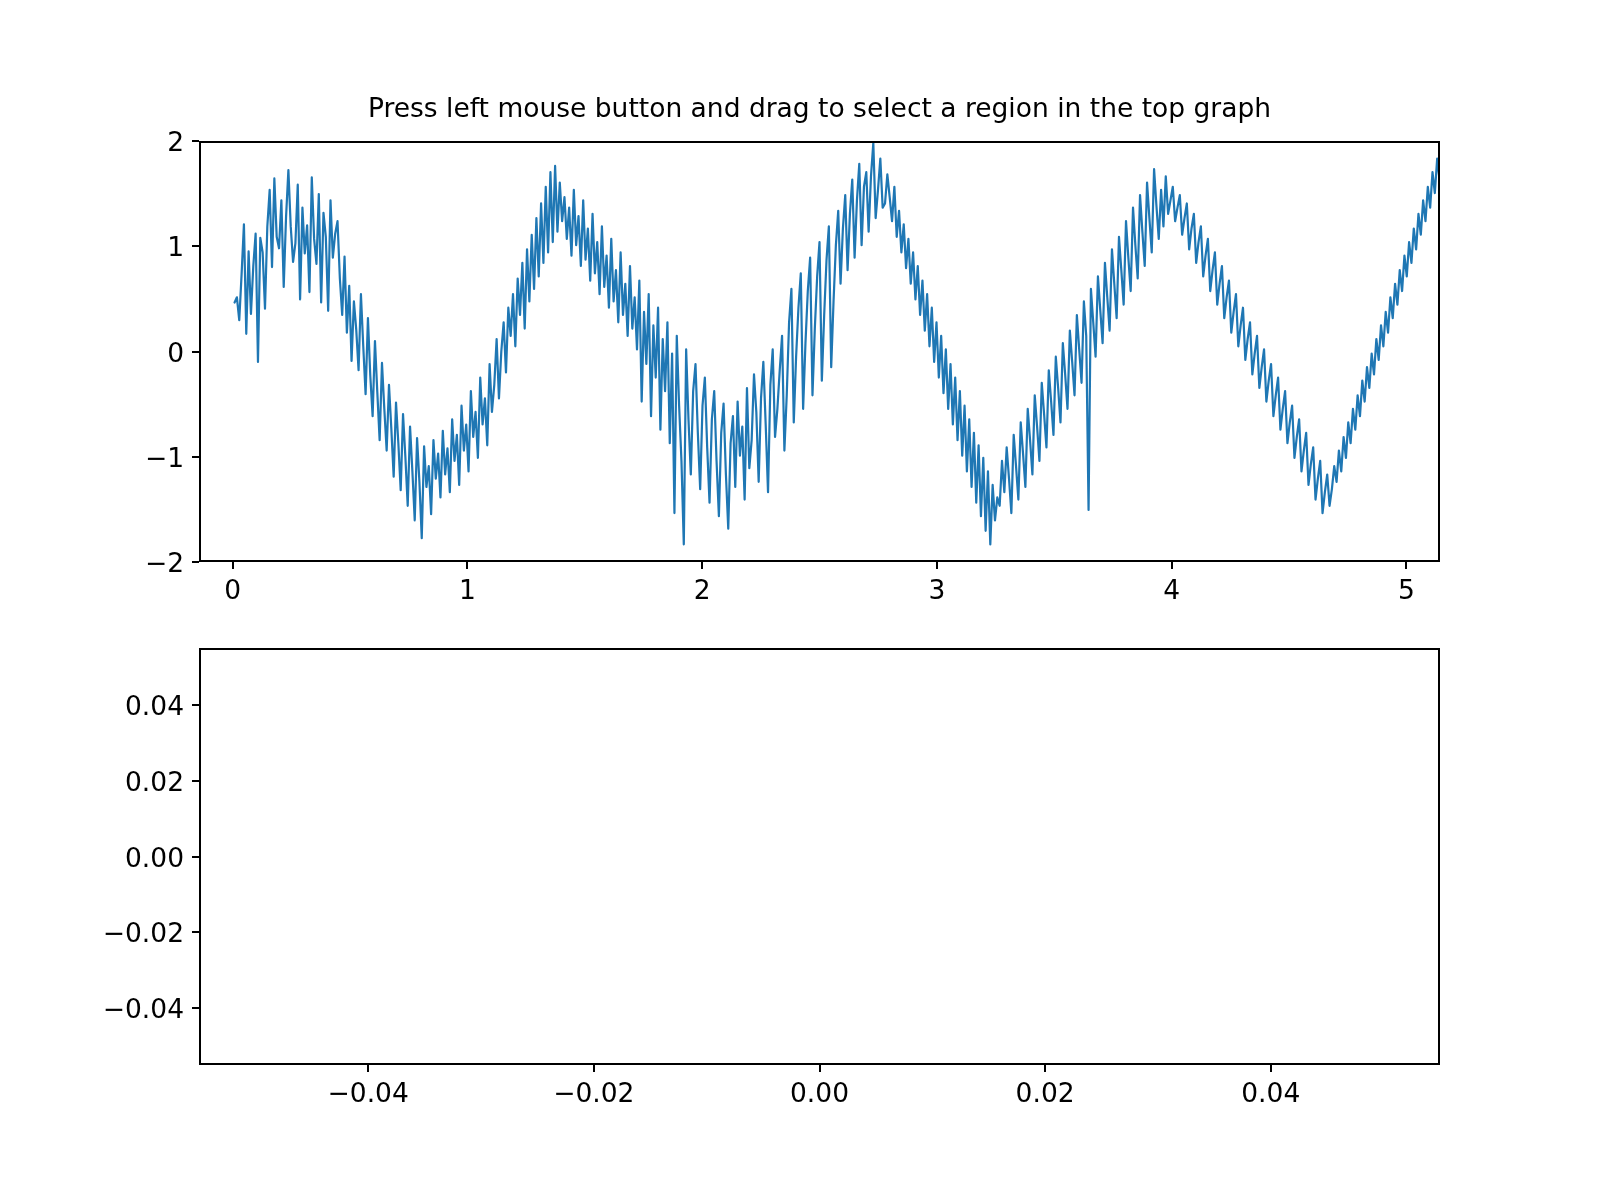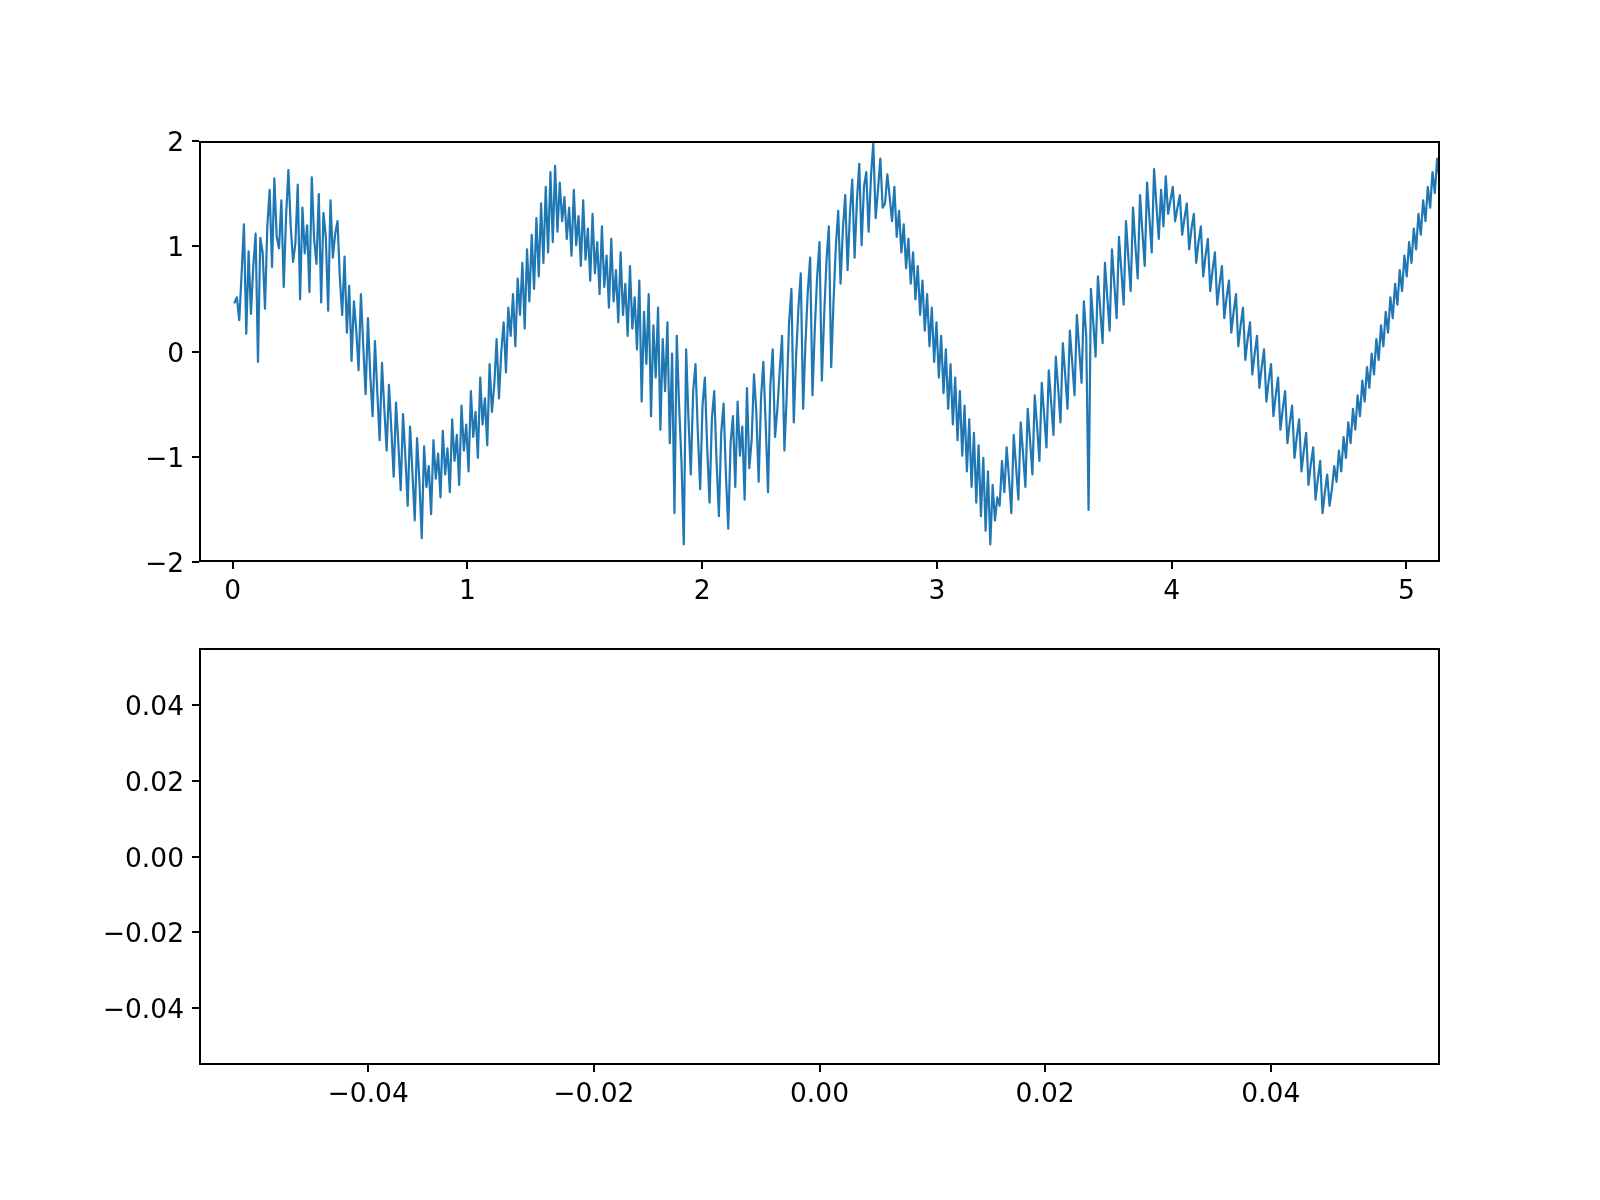--- a/index.html
+++ b/index.html
@@ -84,20 +84,21 @@
     width: 2px;
     height: 7px;
     transform: translateX(-1px);
   }
 </style>
 </head>
 <body>
 
 <div id="figure">
 
+  <div class="title">Press left mouse button and drag to select a region in the top graph</div>
 
   <div class="axes" id="axes-top">
     <svg class="plot-svg" id="svg-top" width="1237" height="417">
         <path d="M33.57 159.50 L35.91 154.29 L38.25 177.23 L40.59 131.35 L42.93 81.31 L45.27 190.78 L47.61 108.42 L49.95 170.97 L52.29 123.02 L54.63 90.70 L56.97 218.93 L59.31 94.87 L61.65 109.46 L63.99 165.76 L66.33 83.40 L68.67 46.91 L71.01 124.06 L73.35 35.44 L75.69 93.82 L78.03 105.29 L80.37 57.34 L82.71 143.87 L85.05 74.02 L87.39 27.10 L89.73 83.40 L92.07 118.85 L94.41 100.08 L96.75 41.70 L99.09 156.38 L101.43 64.63 L103.77 110.50 L106.11 82.36 L108.45 149.08 L110.78 34.40 L113.12 95.91 L115.46 120.93 L117.80 51.08 L120.14 159.50 L122.48 69.85 L124.82 93.82 L127.16 167.84 L129.50 57.34 L131.84 114.68 L134.18 90.70 L136.52 78.19 L138.86 135.52 L141.20 172.01 L143.54 113.63 L145.88 189.73 L148.22 142.82 L150.56 217.88 L152.90 158.46 L155.24 186.61 L157.58 227.26 L159.92 151.16 L162.26 203.29 L164.60 251.24 L166.94 175.14 L169.28 232.48 L171.62 273.13 L173.96 198.07 L176.30 249.16 L178.64 297.11 L180.98 219.97 L183.32 265.84 L185.66 307.54 L187.99 241.86 L190.33 285.64 L192.67 333.60 L195.01 259.58 L197.35 300.24 L199.69 347.15 L202.03 271.05 L204.37 313.79 L206.71 362.79 L209.05 283.56 L211.39 328.39 L213.73 377.38 L216.07 295.03 L218.41 338.81 L220.75 395.11 L223.09 303.37 L225.43 344.02 L227.77 323.18 L230.11 371.13 L232.45 297.11 L234.79 335.69 L237.13 310.66 L239.47 354.45 L241.81 287.73 L244.15 331.51 L246.49 305.45 L248.83 349.24 L251.17 276.26 L253.51 317.96 L255.85 291.90 L258.19 341.94 L260.53 262.71 L262.87 307.54 L265.21 281.48 L267.54 328.39 L269.88 248.11 L272.22 293.99 L274.56 268.97 L276.90 314.84 L279.24 234.56 L281.58 281.48 L283.92 255.41 L286.26 302.32 L288.60 221.01 L290.94 268.97 L293.28 241.86 L295.62 195.99 L297.96 255.41 L300.30 208.50 L302.64 179.31 L304.98 229.35 L307.32 164.72 L309.66 192.86 L312.00 151.16 L314.34 203.29 L316.68 135.52 L319.02 172.01 L321.36 119.89 L323.70 185.56 L326.04 106.33 L328.38 158.46 L330.72 91.74 L333.06 145.95 L335.40 75.06 L337.74 133.44 L340.08 60.47 L342.42 119.89 L344.75 43.78 L347.09 109.46 L349.43 29.19 L351.77 99.04 L354.11 22.94 L356.45 88.61 L358.79 39.62 L361.13 78.19 L363.47 54.21 L365.81 95.91 L368.15 64.63 L370.49 112.59 L372.83 46.91 L375.17 102.17 L377.51 72.98 L379.85 123.02 L382.19 57.34 L384.53 116.76 L386.87 85.49 L389.21 137.61 L391.55 70.89 L393.89 130.31 L396.23 99.04 L398.57 151.16 L400.91 83.40 L403.25 143.87 L405.59 112.59 L407.93 164.72 L410.27 95.91 L412.61 158.46 L414.95 127.19 L417.29 179.31 L419.63 109.46 L421.97 172.01 L424.30 140.74 L426.64 192.86 L428.98 123.02 L431.32 185.56 L433.66 154.29 L436.00 206.41 L438.34 137.61 L440.68 258.54 L443.02 168.89 L445.36 221.01 L447.70 151.16 L450.04 273.13 L452.38 182.44 L454.72 234.56 L457.06 164.72 L459.40 286.69 L461.74 195.99 L464.08 248.11 L466.42 179.31 L468.76 300.24 L471.10 210.59 L473.44 370.09 L475.78 192.86 L478.12 262.71 L480.46 317.96 L482.80 401.36 L485.14 206.41 L487.48 276.26 L489.82 331.51 L492.16 248.11 L494.50 221.01 L496.84 289.81 L499.18 346.11 L501.51 262.71 L503.85 234.56 L506.19 304.41 L508.53 359.66 L510.87 276.26 L513.21 248.11 L515.55 317.96 L517.89 373.22 L520.23 289.81 L522.57 260.63 L524.91 331.51 L527.25 385.73 L529.59 300.24 L531.93 273.13 L534.27 344.02 L536.61 258.54 L538.95 312.75 L541.29 283.56 L543.63 356.53 L545.97 244.99 L548.31 325.26 L550.65 297.11 L552.99 231.44 L555.33 268.97 L557.67 338.81 L560.01 255.41 L562.35 218.93 L564.69 281.48 L567.03 349.24 L569.37 241.86 L571.71 206.41 L574.05 293.99 L576.39 265.84 L578.73 227.26 L581.06 192.86 L583.40 307.54 L585.74 252.28 L588.08 179.31 L590.42 145.95 L592.76 279.39 L595.10 213.71 L597.44 164.72 L599.78 130.31 L602.12 265.84 L604.46 200.16 L606.80 148.03 L609.14 114.68 L611.48 252.28 L613.82 185.56 L616.16 133.44 L618.50 99.04 L620.84 237.69 L623.18 172.01 L625.52 116.76 L627.86 83.40 L630.20 224.14 L632.54 158.46 L634.88 102.17 L637.22 67.76 L639.56 140.74 L641.90 85.49 L644.24 52.13 L646.58 127.19 L648.92 70.89 L651.26 36.49 L653.60 114.68 L655.94 57.34 L658.27 20.85 L660.61 102.17 L662.95 43.78 L665.29 29.19 L667.63 88.61 L669.97 33.36 L672.31 0.00 L674.65 75.06 L676.99 46.91 L679.33 15.64 L681.67 64.63 L684.01 60.47 L686.35 31.27 L688.69 54.21 L691.03 78.19 L693.37 43.78 L695.71 93.82 L698.05 67.76 L700.39 109.46 L702.73 81.31 L705.07 125.10 L707.41 95.91 L709.75 140.74 L712.09 109.46 L714.43 156.38 L716.77 123.02 L719.11 172.01 L721.45 137.61 L723.79 187.65 L726.13 151.16 L728.47 203.29 L730.81 164.72 L733.15 218.93 L735.49 179.31 L737.82 234.56 L740.16 192.86 L742.50 250.20 L744.84 206.41 L747.18 265.84 L749.52 221.01 L751.86 281.48 L754.20 234.56 L756.54 297.11 L758.88 248.11 L761.22 312.75 L763.56 262.71 L765.90 328.39 L768.24 276.26 L770.58 344.02 L772.92 289.81 L775.26 359.66 L777.60 302.32 L779.94 373.22 L782.28 314.84 L784.62 387.81 L786.96 328.39 L789.30 401.36 L791.64 341.94 L793.98 377.38 L796.32 354.45 L798.66 362.79 L801.00 317.96 L803.34 349.24 L805.68 304.41 L808.02 335.69 L810.36 370.09 L812.70 291.90 L815.03 323.18 L817.37 356.53 L819.71 279.39 L822.05 310.66 L824.39 344.02 L826.73 265.84 L829.07 297.11 L831.41 331.51 L833.75 252.28 L836.09 283.56 L838.43 317.96 L840.77 239.78 L843.11 271.05 L845.45 304.41 L847.79 227.26 L850.13 258.54 L852.47 291.90 L854.81 213.71 L857.15 244.99 L859.49 279.39 L861.83 200.16 L864.17 231.44 L866.51 265.84 L868.85 187.65 L871.19 218.93 L873.53 252.28 L875.87 172.01 L878.21 206.41 L880.55 239.78 L882.89 158.46 L885.23 192.86 L887.57 366.96 L889.91 145.95 L892.25 179.31 L894.58 213.71 L896.92 133.44 L899.26 166.80 L901.60 200.16 L903.94 119.89 L906.28 154.29 L908.62 187.65 L910.96 106.33 L913.30 140.74 L915.64 175.14 L917.98 93.82 L920.32 127.19 L922.66 161.59 L925.00 78.19 L927.34 114.68 L929.68 148.03 L932.02 64.63 L934.36 102.17 L936.70 135.52 L939.04 52.13 L941.38 88.61 L943.72 123.02 L946.06 39.62 L948.40 75.06 L950.74 109.46 L953.08 26.06 L955.42 62.55 L957.76 95.91 L960.10 46.91 L962.44 83.40 L964.78 33.36 L967.12 70.89 L969.46 57.34 L971.79 43.78 L974.13 78.19 L976.47 64.63 L978.81 52.13 L981.15 91.74 L983.49 75.06 L985.83 60.47 L988.17 106.33 L990.51 85.49 L992.85 70.89 L995.19 119.89 L997.53 99.04 L999.87 83.40 L1002.21 133.44 L1004.55 112.59 L1006.89 95.91 L1009.23 148.03 L1011.57 127.19 L1013.91 109.46 L1016.25 161.59 L1018.59 140.74 L1020.93 123.02 L1023.27 175.14 L1025.61 154.29 L1027.95 137.61 L1030.29 189.73 L1032.63 168.89 L1034.97 151.16 L1037.31 203.29 L1039.65 182.44 L1041.99 164.72 L1044.33 216.84 L1046.67 195.99 L1049.01 179.31 L1051.34 231.44 L1053.68 210.59 L1056.02 192.86 L1058.36 244.99 L1060.70 224.14 L1063.04 206.41 L1065.38 258.54 L1067.72 237.69 L1070.06 221.01 L1072.40 273.13 L1074.74 252.28 L1077.08 234.56 L1079.42 286.69 L1081.76 265.84 L1084.10 248.11 L1086.44 300.24 L1088.78 279.39 L1091.12 262.71 L1093.46 314.84 L1095.80 293.99 L1098.14 276.26 L1100.48 328.39 L1102.82 307.54 L1105.16 289.81 L1107.50 341.94 L1109.84 321.09 L1112.18 304.41 L1114.52 356.53 L1116.86 335.69 L1119.20 317.96 L1121.54 370.09 L1123.88 349.24 L1126.22 331.51 L1128.55 362.79 L1130.89 346.11 L1133.23 323.18 L1135.57 338.81 L1137.91 307.54 L1140.25 328.39 L1142.59 293.99 L1144.93 314.84 L1147.27 279.39 L1149.61 300.24 L1151.95 265.84 L1154.29 286.69 L1156.63 252.28 L1158.97 273.13 L1161.31 237.69 L1163.65 258.54 L1165.99 224.14 L1168.33 244.99 L1170.67 210.59 L1173.01 231.44 L1175.35 195.99 L1177.69 216.84 L1180.03 182.44 L1182.37 203.29 L1184.71 168.89 L1187.05 189.73 L1189.39 154.29 L1191.73 175.14 L1194.07 140.74 L1196.41 161.59 L1198.75 127.19 L1201.09 148.03 L1203.43 112.59 L1205.76 133.44 L1208.10 99.04 L1210.44 119.89 L1212.78 85.49 L1215.12 106.33 L1217.46 70.89 L1219.80 91.74 L1222.14 57.34 L1224.48 78.19 L1226.82 43.78 L1229.16 64.63 L1231.50 29.19 L1233.84 50.04 L1236.18 15.64 L1238.52 36.49 L1240.86 0.00 L1243.20 22.94 L1245.54 39.62 L1247.88 54.21 L1250.22 67.76 L1252.56 81.31 L1254.90 95.91 L1257.24 60.47 L1259.58 75.06 L1261.92 109.46 L1264.26 88.61 L1266.60 64.63 L1268.94 123.02 L1271.28 102.17 L1273.62 78.19 L1275.96 137.61 L1278.30 116.76 L1280.64 91.74 L1282.98 151.16 L1285.31 130.31 L1287.65 106.33 L1289.99 164.72 L1292.33 143.87 L1294.67 119.89 L1297.01 179.31 L1299.35 158.46 L1301.69 133.44 L1304.03 192.86 L1306.37 172.01 L1308.71 148.03 L1311.05 206.41 L1313.39 185.56 L1315.73 161.59 L1318.07 221.01 L1320.41 200.16 L1322.75 175.14 L1325.09 234.56 L1327.43 213.71 L1329.77 189.73 L1332.11 248.11 L1334.45 227.26 L1336.79 203.29 L1339.13 262.71 L1341.47 241.86 L1343.81 216.84 L1346.15 276.26 L1348.49 255.41 L1350.83 231.44 L1353.17 289.81 L1355.51 268.97 L1357.85 244.99 L1360.19 304.41 L1362.52 283.56 L1364.86 258.54 L1367.20 317.96 L1369.54 297.11 L1371.88 273.13 L1374.22 331.51 L1376.56 310.66 L1378.90 286.69 L1381.24 346.11 L1383.58 325.26 L1385.92 300.24 L1388.26 359.66 L1390.60 338.81 L1392.94 314.84 L1395.28 373.22 L1397.62 352.37 L1399.96 328.39 L1402.30 362.79 L1404.64 341.94 L1406.98 317.96 L1409.32 349.24 L1411.66 331.51 L1414.00 304.41 L1416.34 335.69 L1418.68 359.66 L1421.02 289.81 L1423.36 321.09 L1425.70 346.11 L1428.04 276.26 L1430.38 307.54 L1432.72 331.51 L1435.06 262.71 L1437.40 293.99 L1439.74 317.96 L1442.07 248.11 L1444.41 279.39 L1446.75 304.41 L1449.09 234.56 L1451.43 265.84 L1453.77 289.81 L1456.11 221.01 L1458.45 252.28 L1460.79 276.26 L1463.13 206.41 L1465.47 237.69 L1467.81 262.71 L1470.15 192.86 L1472.49 224.14 L1474.83 248.11 L1477.17 179.31 L1479.51 210.59 L1481.85 234.56 L1484.19 164.72 L1486.53 195.99 L1488.87 221.01 L1491.21 151.16 L1493.55 182.44 L1495.89 206.41 L1498.23 137.61 L1500.57 168.89 L1502.91 192.86 L1505.25 123.02 L1507.59 154.29 L1509.93 179.31 L1512.27 109.46 L1514.61 140.74 L1516.95 164.72 L1519.28 95.91 L1521.62 127.19 L1523.96 151.16 L1526.30 81.31 L1528.64 112.59 L1530.98 137.61 L1533.32 67.76 L1535.66 99.04 L1538.00 123.02 L1540.34 54.21 L1542.68 85.49 L1545.02 109.46 L1547.36 39.62 L1549.70 70.89 L1552.04 95.91 L1554.38 26.06 L1556.72 57.34 L1559.06 81.31 L1561.40 12.51 L1563.74 43.78 L1566.08 67.76 L1568.42 0.00 L1570.76 29.19 L1573.10 54.21 L1575.44 39.62 L1577.78 64.63 L1580.12 50.04 L1582.46 78.19 L1584.80 60.47 L1587.14 91.74 L1589.48 70.89 L1591.82 106.33 L1594.16 85.49 L1596.50 119.89 L1598.83 99.04 L1601.17 133.44 L1603.51 112.59 L1605.85 148.03 L1608.19 127.19 L1610.53 161.59 L1612.87 140.74 L1615.21 175.14 L1617.55 154.29 L1619.89 189.73 L1622.23 168.89 L1624.57 203.29 L1626.91 182.44 L1629.25 216.84 L1631.59 195.99 L1633.93 231.44 L1636.27 210.59 L1638.61 244.99 L1640.95 224.14 L1643.29 258.54 L1645.63 237.69 L1647.97 273.13 L1650.31 252.28 L1652.65 286.69 L1654.99 265.84 L1657.33 300.24 L1659.67 279.39 L1662.01 314.84 L1664.35 293.99 L1666.69 328.39 L1669.03 307.54 L1671.37 341.94 L1673.71 321.09 L1676.04 356.53 L1678.38 335.69 L1680.72 370.09 L1683.06 349.24 L1685.40 335.69 L1687.74 359.66 L1690.08 321.09 L1692.42 346.11 L1694.76 307.54 L1697.10 331.51 L1699.44 352.37 L1701.78 293.99 L1704.12 317.96 L1706.46 338.81 L1708.80 279.39 L1711.14 304.41 L1713.48 325.26 L1715.82 265.84 L1718.16 289.81 L1720.50 310.66 L1722.84 252.28 L1725.18 276.26 L1727.52 297.11 L1729.86 237.69 L1732.20 262.71 L1734.54 283.56 L1736.88 224.14 L1739.22 248.11 L1741.56 268.97 L1743.90 210.59 L1746.24 234.56 L1748.58 255.41 L1750.92 195.99 L1753.26 221.01 L1755.59 241.86 L1757.93 182.44 L1760.27 206.41 L1762.61 227.26 L1764.95 168.89 L1767.29 192.86 L1769.63 213.71 L1771.97 189.73 L1774.31 210.59 L1776.65 200.16 L1778.99 185.56 L1781.33 221.01 L1783.67 203.29 L1786.01 189.73" fill="none" stroke="#1f77b4" stroke-width="2.2" stroke-linejoin="round" stroke-linecap="round"></path>
       </svg>
   </div>
   <div id="top-ticks">
       <div class="tickmark ytick-mark" style="left: 192px; top: 562px;"></div>
       <div class="ticklabel ytick-label" style="left: -21px; width: 205px; top: 562px;">−2</div>
       <div class="tickmark ytick-mark" style="left: 192px; top: 456.75px;"></div>

